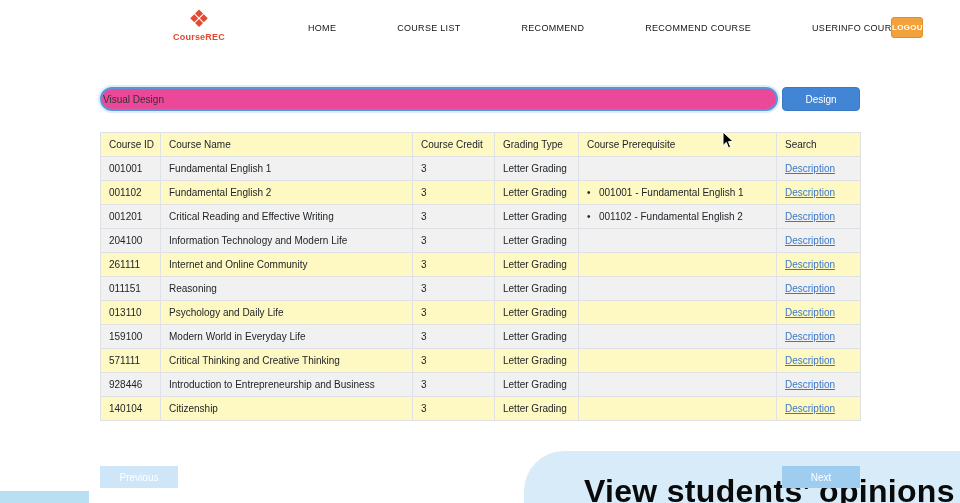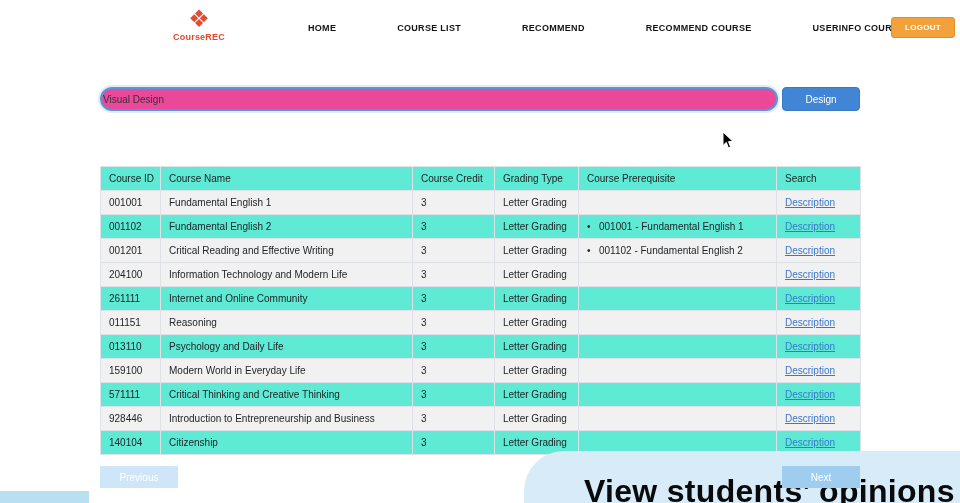--- a/index.html
+++ b/index.html
@@ -3,29 +3,29 @@
 <meta charset="utf-8">
 <style>
   html,body{margin:0;padding:0;background:#fff;}
   .screen{position:relative;width:960px;height:503px;background:#ffffff;overflow:hidden;font-family:"Liberation Sans",sans-serif;}
 
   
   .logo{position:absolute;left:167px;top:6px;width:64px;display:flex;flex-direction:column;align-items:center;cursor:pointer;}
   .logo-icon{font-size:24px;line-height:26px;color:#e14d33;}
   .logo-text{font-size:9px;font-weight:700;color:var(--brand-red,#e0472f);letter-spacing:0.2px;}
   .nav{position:absolute;left:268px;top:0;height:56px;display:flex;align-items:center;gap:21px;}
-  .nav-item{font-size:9px;font-weight:700;color:#141414;letter-spacing:0.3px;cursor:pointer;text-decoration:none;white-space:nowrap;padding-left:40px;}
-  .logout{position:absolute;left:891px;top:17px;width:64px;height:21px;background:var(--logout-orange,#f2a13b);border:1px solid #e08f28;border-radius:3px;color:#fff;font-size:8px;font-weight:700;font-family:inherit;letter-spacing:0.3px;cursor:pointer;padding:0;}
+  .nav-item{font-size:9px;font-weight:400;color:#141414;letter-spacing:0.3px;cursor:pointer;text-decoration:none;white-space:nowrap;padding-left:40px;}
+  .logout{position:absolute;left:891px;top:17px;width:32px;height:21px;background:var(--logout-orange,#f2a13b);border:1px solid #e08f28;border-radius:3px;color:#fff;font-size:8px;font-weight:700;font-family:inherit;letter-spacing:0.3px;cursor:pointer;padding:0;}
 
   
   .search-input{position:absolute;left:100px;top:87px;width:678px;height:24px;box-sizing:border-box;border:2px solid #5897d6;border-radius:12px;padding:0 1px;font-size:10px;color:#333;font-family:inherit;outline:none;box-shadow:0 0 0 2px rgba(88,151,214,0.18);background:#ec4899;}
   .search-btn{position:absolute;left:782px;top:87px;width:78px;height:24px;background:var(--accent-blue,#4285d4);border:1px solid #3a79c6;border-radius:4px;color:#fff;font-size:10px;font-family:inherit;cursor:pointer;padding:0;}
 
   
-  .course-table{position:absolute;left:100px;top:132px;width:760px;border-collapse:collapse;table-layout:fixed;font-size:10px;color:#212529;background:#5eead4;margin-top:34px;}
+  .course-table{position:absolute;left:100px;top:132px;width:760px;border-collapse:collapse;table-layout:fixed;font-size:10px;color:#212529;background:#fef9c3;}
   .course-table th,.course-table td{border:1px solid #dee2e6;padding:0 8px;height:23px;font-weight:400;text-align:left;overflow:hidden;white-space:nowrap;}
   .striped td{background:var(--stripe-gray,#f1f1f1);}
   .cell-action{text-align:center;}
   .desc-link{color:var(--link-blue,#3c78c8);text-decoration:underline;cursor:pointer;}
   .bullet{display:inline-block;width:12px;}
 
   
   .page-btn{position:absolute;top:466px;width:78px;height:22px;border:none;border-radius:0;color:#fff;font-size:10px;font-family:inherit;cursor:pointer;padding:0;}
   .prev-btn{left:100px;background:#cfe6f9;}
   .next-btn{left:782px;background:var(--pagination-blue,#9fcdf0);z-index:3;}

